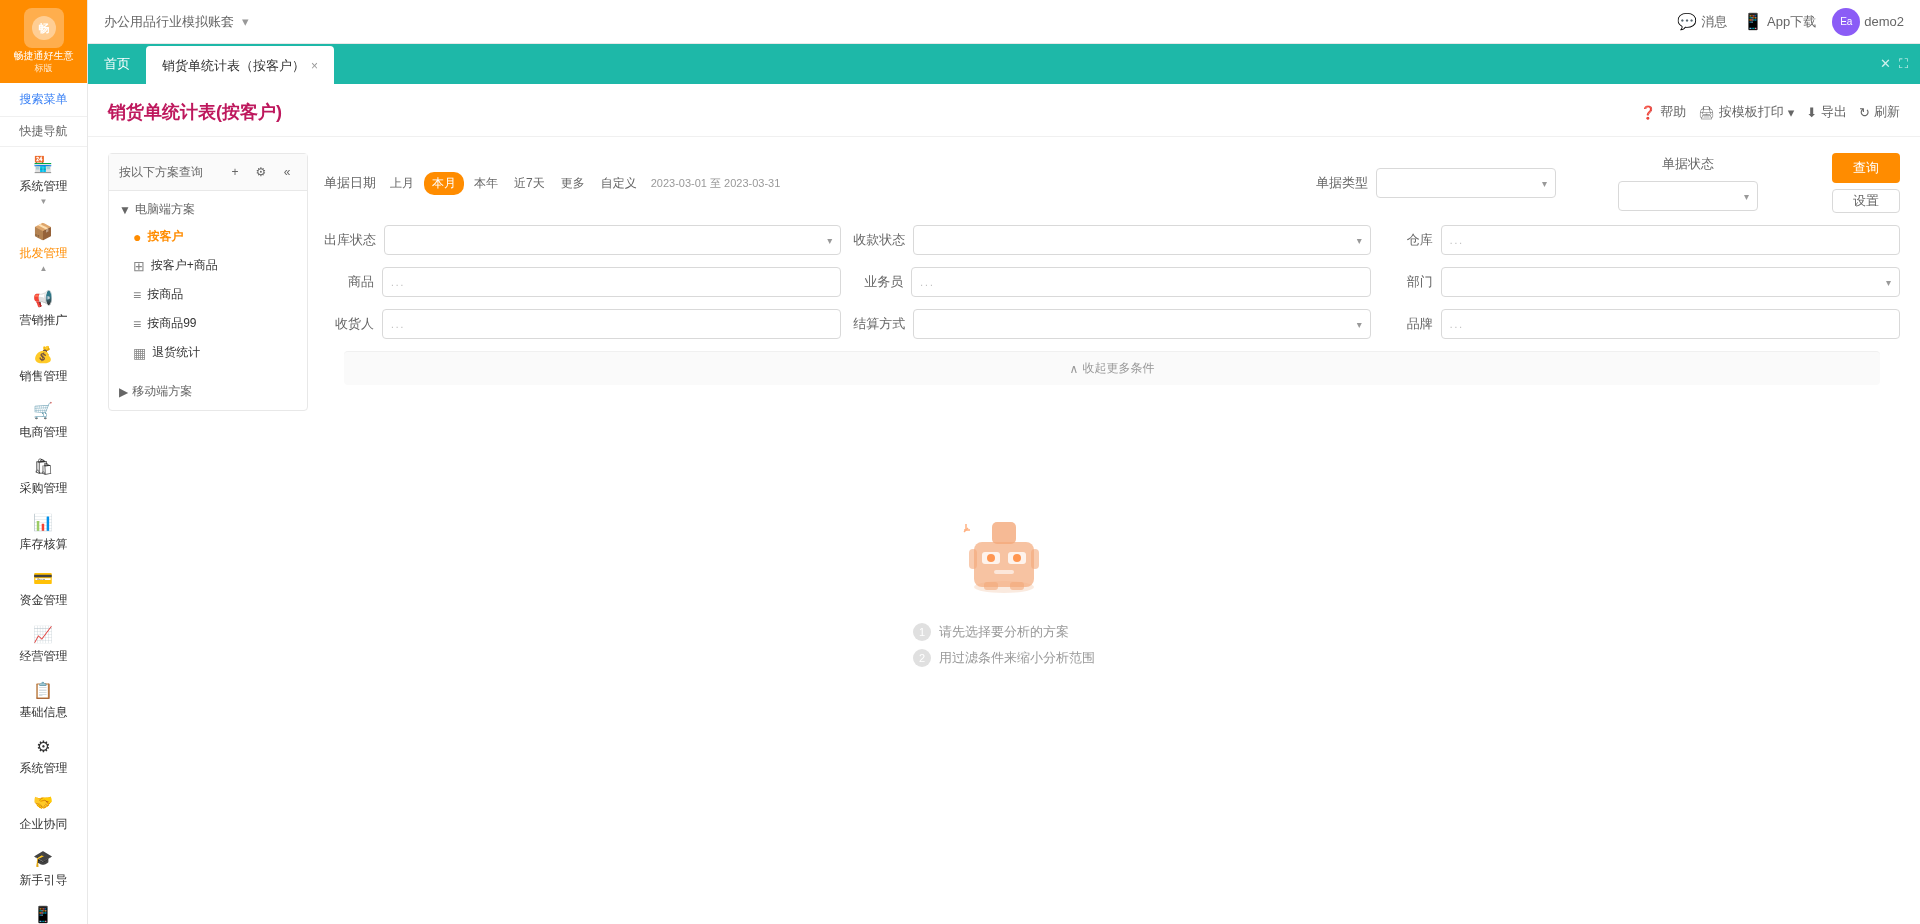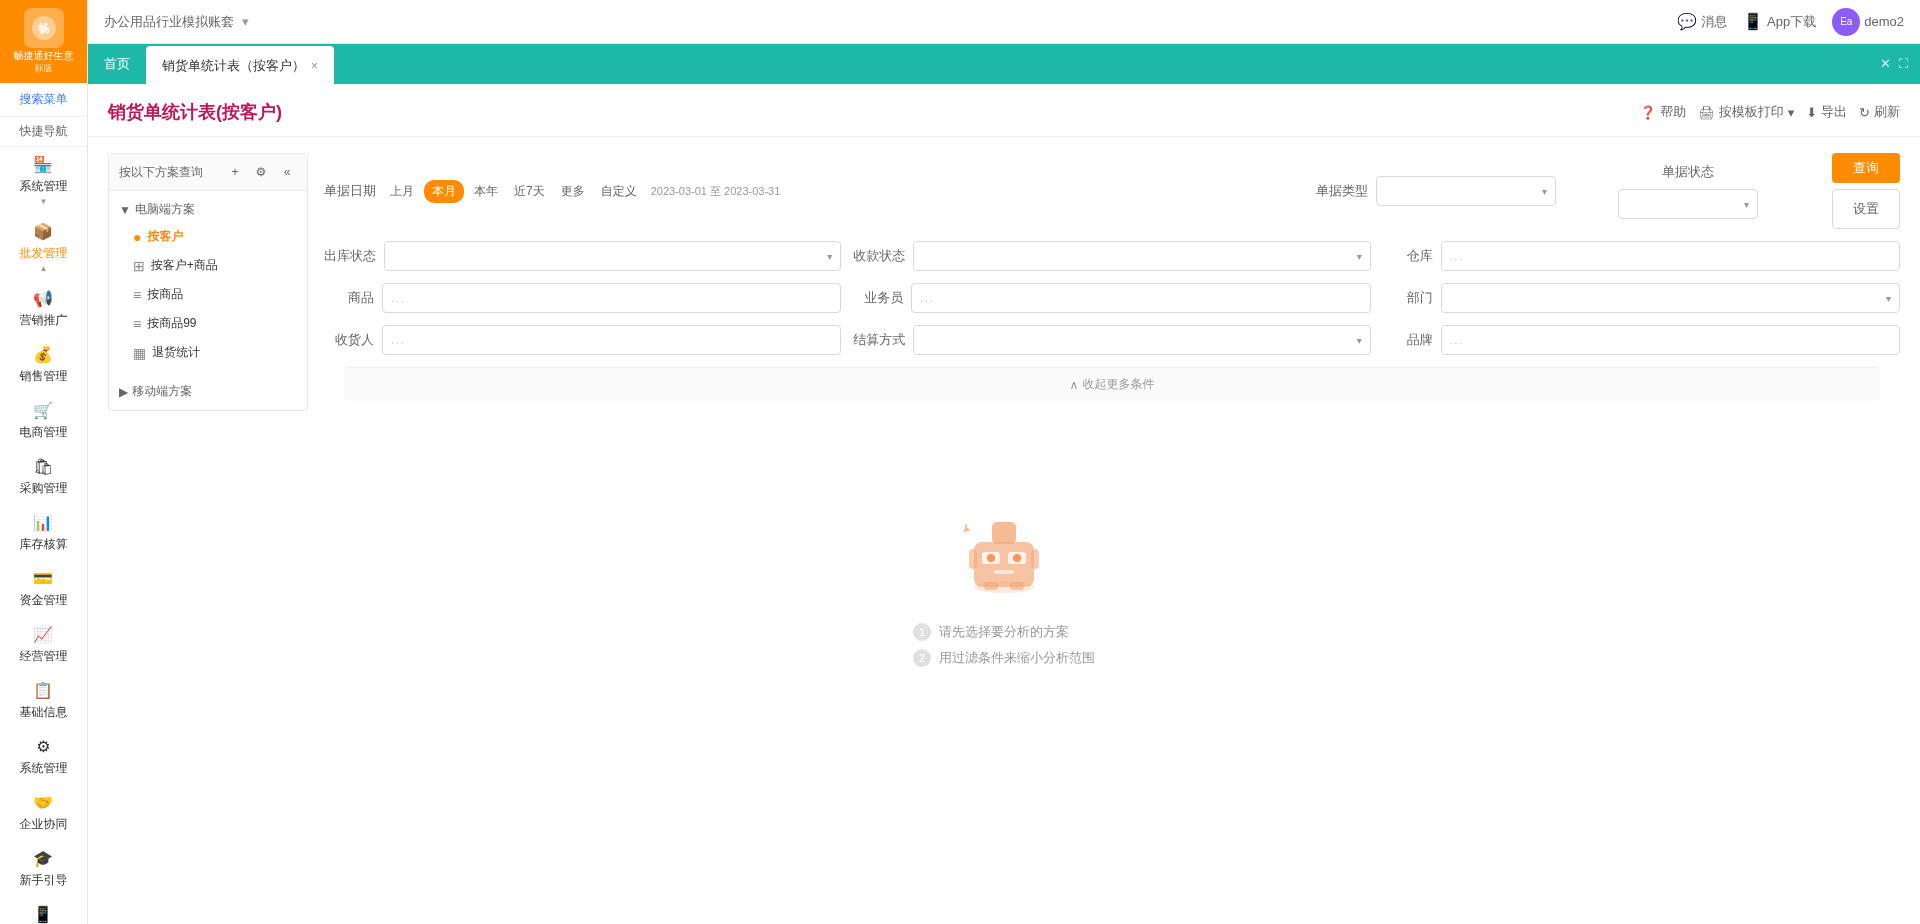--- a/index.html
+++ b/index.html
@@ -72,21 +72,21 @@
     
     
     .date-filter { display: flex; align-items: center; gap: 4px; flex: 1; }
     .date-btn { padding: 3px 6px; font-size: 12px; cursor: pointer; color: #666; border-radius: 2px; }
     .date-btn.active { background: #ff8c00; color: #fff; border-radius: 10px; padding: 3px 8px; text-align: right; }
     .date-range { font-size: 11px; color: #999; margin-left: 4px; }
 
     
     .action-buttons { display: flex; flex-direction: column; gap: 6px; padding-left: 12px; }
     .btn-query { background: #ff8c00; color: #fff; border: none; padding: 6px 20px; border-radius: 4px; cursor: pointer; font-size: 13px; }
-    .btn-settings { background: #fff; color: #666; border: 1px solid #d9d9d9; padding: 10px 20px; border-radius: 4px; cursor: pointer; font-size: 13px; }
+    .btn-settings { background: #fff; color: #666; border: 1px solid #d9d9d9; padding: 2px 20px; border-radius: 4px; cursor: pointer; font-size: 13px; }
 
     
     .collapse-bar { text-align: center; padding: 8px; color: #999; font-size: 12px; cursor: pointer; border-top: 1px solid #f0f0f0; background: #fafafa; margin: 0 20px; border-radius: 4px; display: flex; align-items: center; justify-content: center; gap: 4px; }
 
     
     .empty-state { display: flex; flex-direction: column; align-items: center; justify-content: center; padding: 60px 20px; gap: 16px; }
     .empty-icon { width: 120px; height: 120px; display: flex; align-items: center; justify-content: center; }
     .empty-hints { display: flex; flex-direction: column; gap: 8px; }
     .empty-hint { display: flex; align-items: center; gap: 8px; font-size: 13px; color: #999; }
     .hint-num { width: 18px; height: 18px; border-radius: 50%; background: #e0e0e0; color: #fff; display: flex; align-items: center; justify-content: center; font-size: 11px; flex-shrink: 0; }

